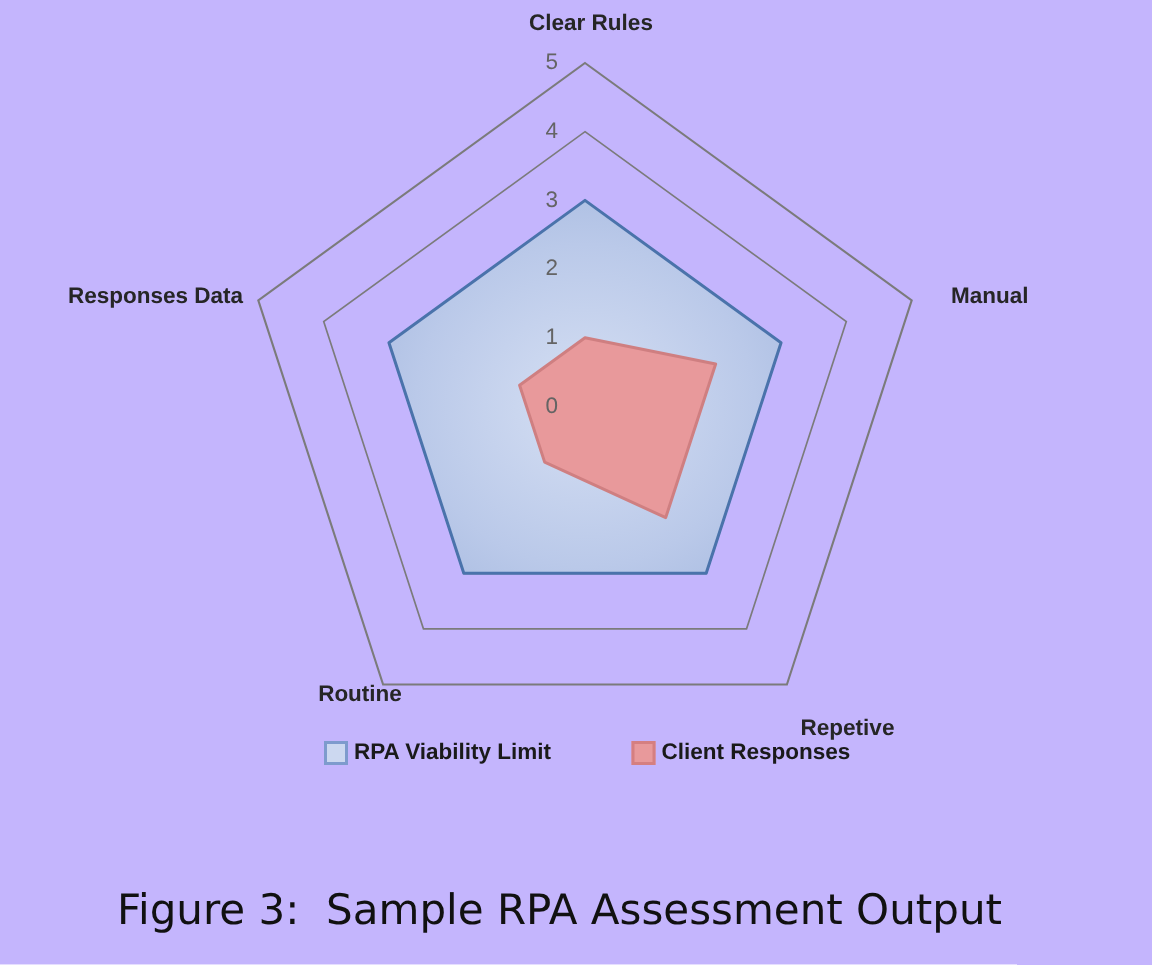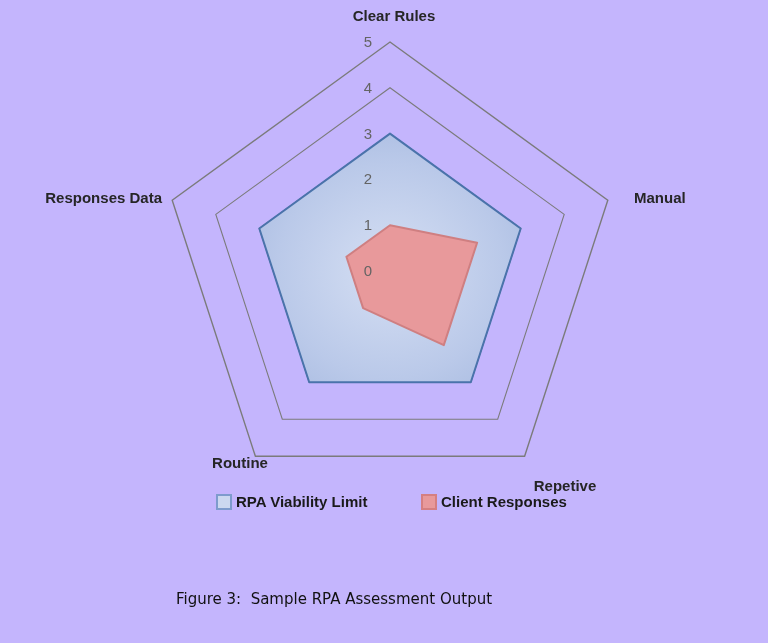--- a/index.html
+++ b/index.html
@@ -13,22 +13,22 @@
   .cat-3{left:220px;top:463px;transform:translate(-50%,-50%);margin-left:20px;}
   .cat-4{right:606px;top:198px;transform:translateY(-50%);white-space:nowrap;}
   .tick{position:absolute;right:396px;width:40px;text-align:right;font-size:15px;color:#646464;
         line-height:20px;transform:translateY(-50%);}
   .tick-0{top:42px;} .tick-1{top:88px;} .tick-2{top:134px;}
   .tick-3{top:179px;} .tick-4{top:225px;} .tick-5{top:271px;}
   .legend-item{position:absolute;top:493px;display:flex;align-items:center;gap:4px;}
   .legend-item-0{left:216px;} .legend-item-1{left:421px;}
   .swatch{width:12px;height:12px;border:2px solid #999;background:#ccc;flex:0 0 auto;}
   .legend-label{font-size:15px;font-weight:700;color:#1a1a1a;white-space:nowrap;line-height:17px;}
-  .caption{position:absolute;left:0;top:590px;width:668px;text-align:center;
-           font-family:"DejaVu Sans", sans-serif;font-size:15px;color:#111111;white-space:pre;}
+  .caption{position:absolute;left:0;top:590px;width:668px;text-align:right;
+           font-family:"DejaVu Sans", sans-serif;font-size:28px;color:#111111;white-space:pre;}
 </style>
 </head>
 <body>
 
 <div class="stage">
 
   <svg id="radar-svg" width="768" height="560" viewBox="0 0 768 560">
       <defs>
         <radialGradient id="grad0" cx="50%" cy="55%" r="72%">
           <stop offset="0%" stop-color="#d5dff3"></stop>

